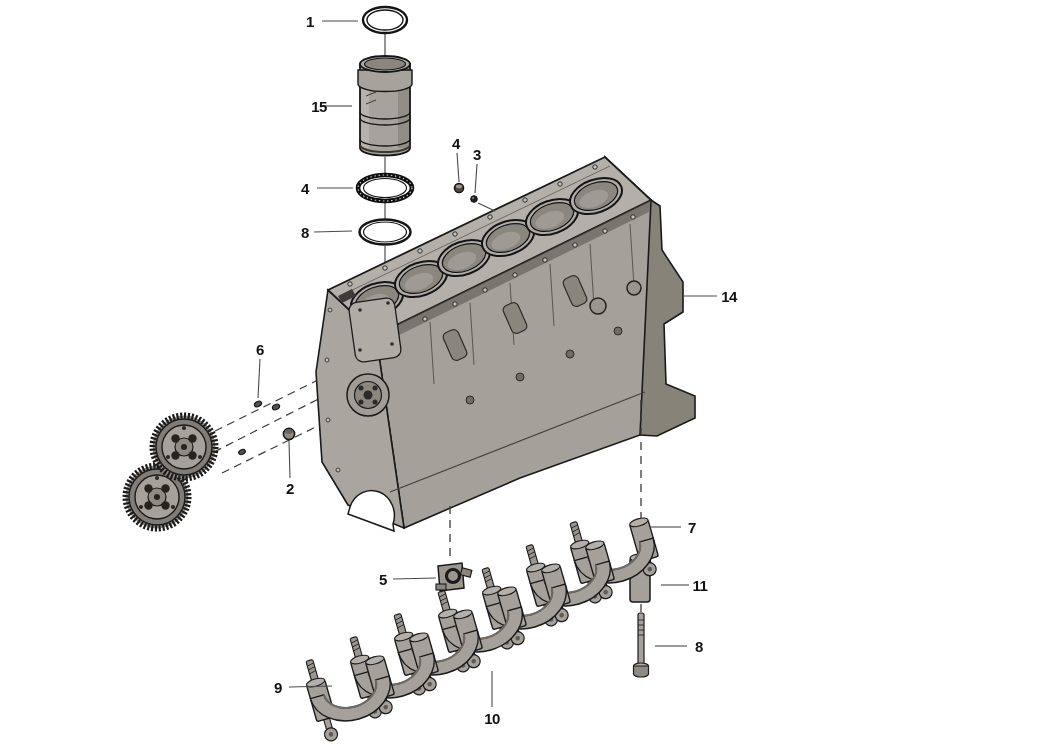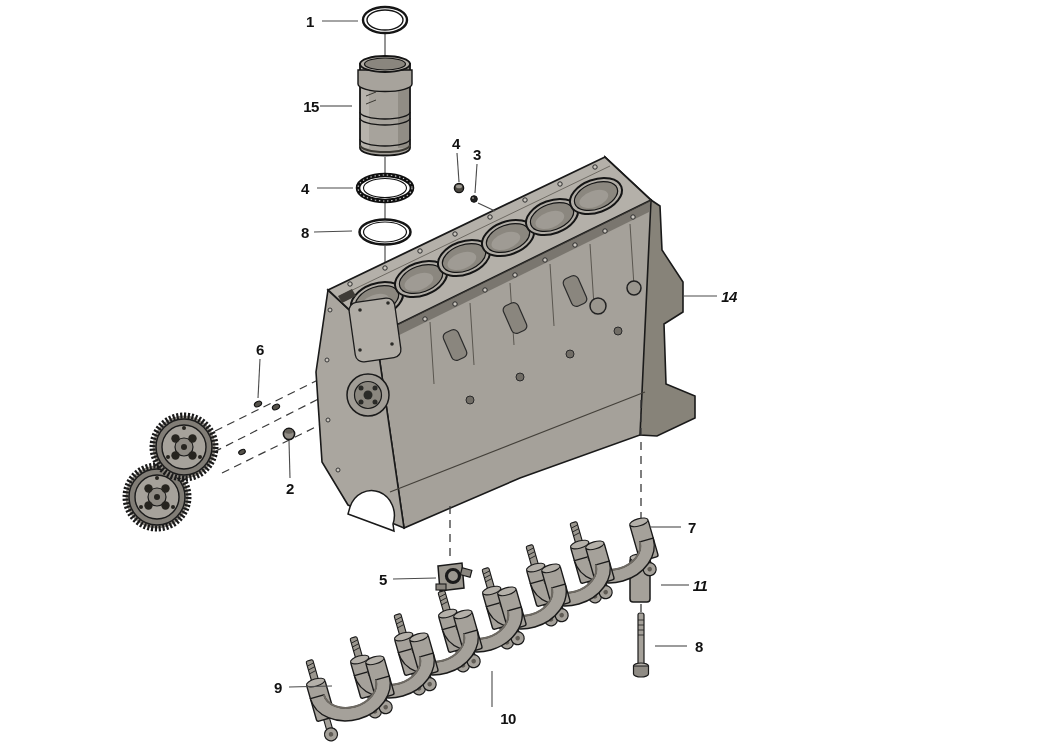--- a/index.html
+++ b/index.html
@@ -308,28 +308,28 @@
     <line x1="393" y1="579" x2="436" y2="578"></line>
     <line x1="289" y1="687" x2="332" y2="686"></line>
     <line x1="492" y1="707" x2="492" y2="671"></line>
     <line x1="681" y1="527" x2="650" y2="527"></line>
     <line x1="689" y1="585" x2="661" y2="585"></line>
     <line x1="687" y1="646" x2="655" y2="646"></line>
   </g>
 </svg>
 
 <div class="callout" style="left:310px;top:21px;">1</div>
-<div class="callout" style="left:311px;top:106px;">15</div>
+<div class="callout" style="left:319px;top:106px;">15</div>
 <div class="callout" style="left:305px;top:188px;">4</div>
 <div class="callout" style="left:305px;top:232px;">8</div>
 <div class="callout" style="left:456px;top:143px;">4</div>
 <div class="callout" style="left:477px;top:154px;">3</div>
-<div class="callout" style="left:729px;top:296px;font-style:italic;">14</div>
+<div class="callout" style="left:729px;top:296px;">14</div>
 <div class="callout" style="left:260px;top:349px;">6</div>
 <div class="callout" style="left:290px;top:488px;">2</div>
 <div class="callout" style="left:383px;top:579px;">5</div>
 <div class="callout" style="left:278px;top:687px;">9</div>
-<div class="callout" style="left:492px;top:718px;margin-left:16px;">10</div>
+<div class="callout" style="left:492px;top:718px;">10</div>
 <div class="callout" style="left:692px;top:527px;">7</div>
-<div class="callout" style="left:700px;top:585px;font-style:italic;">11</div>
+<div class="callout" style="left:700px;top:585px;">11</div>
 <div class="callout" style="left:699px;top:646px;">8</div>
 
 </div>
 
 </body></html>

